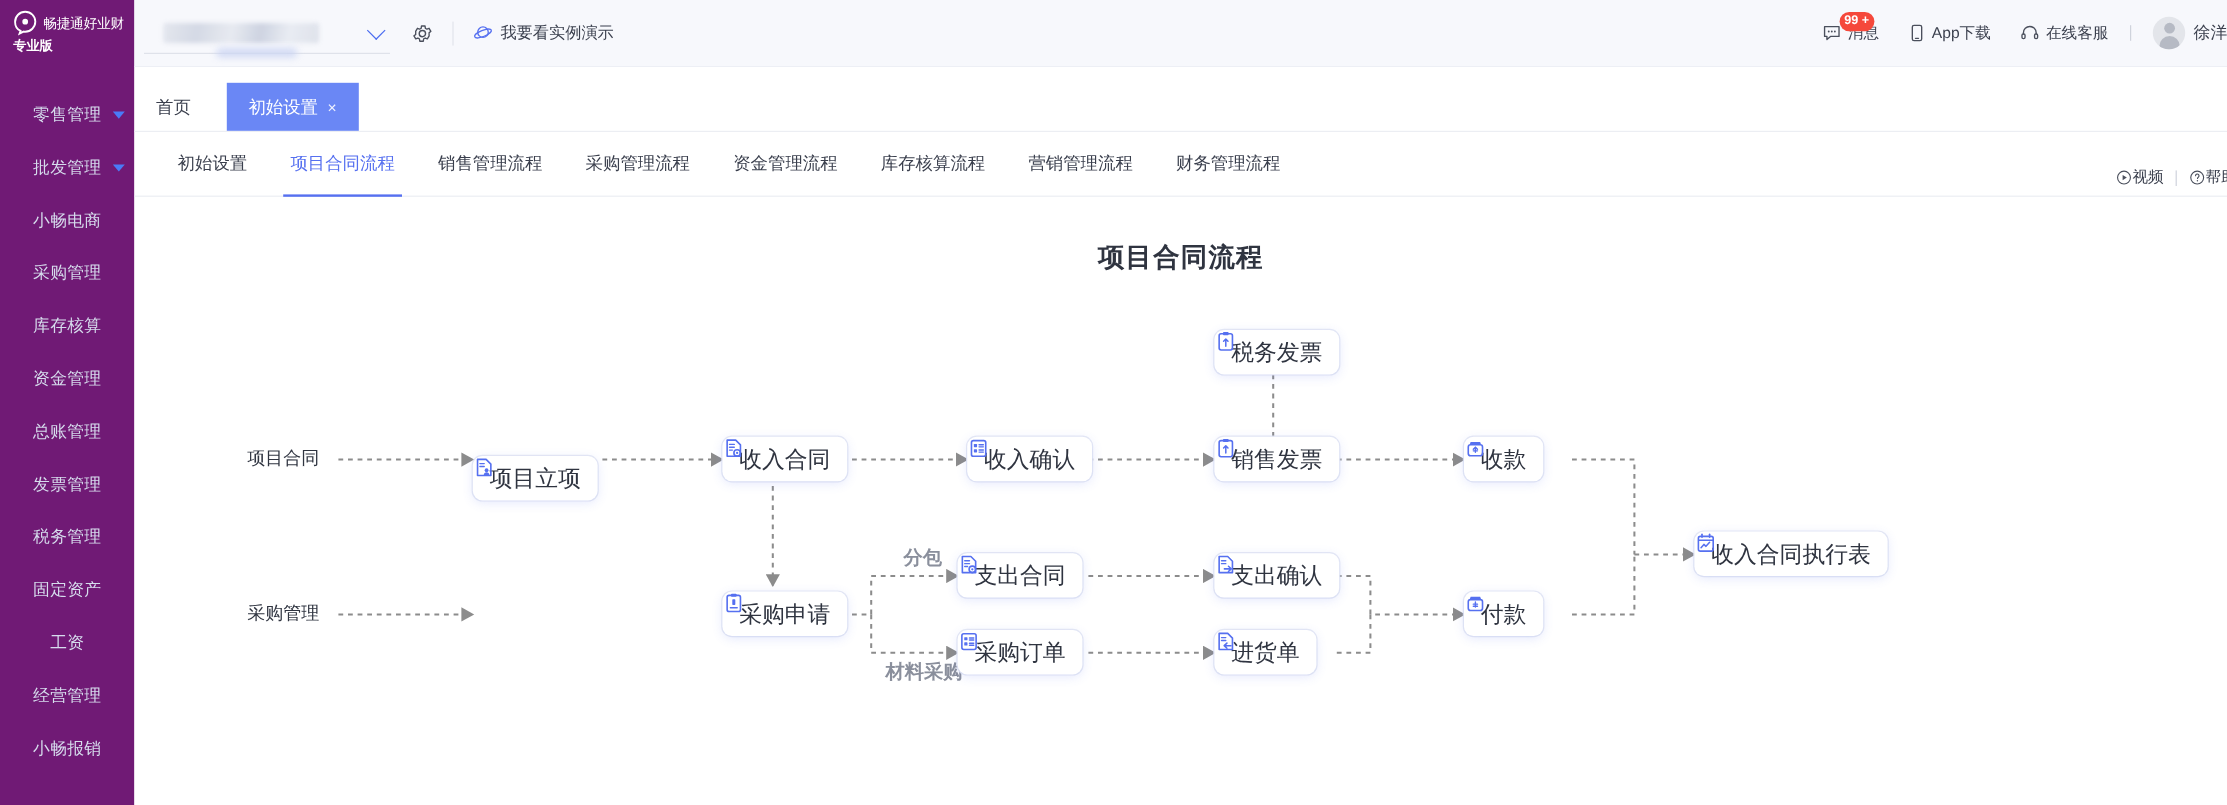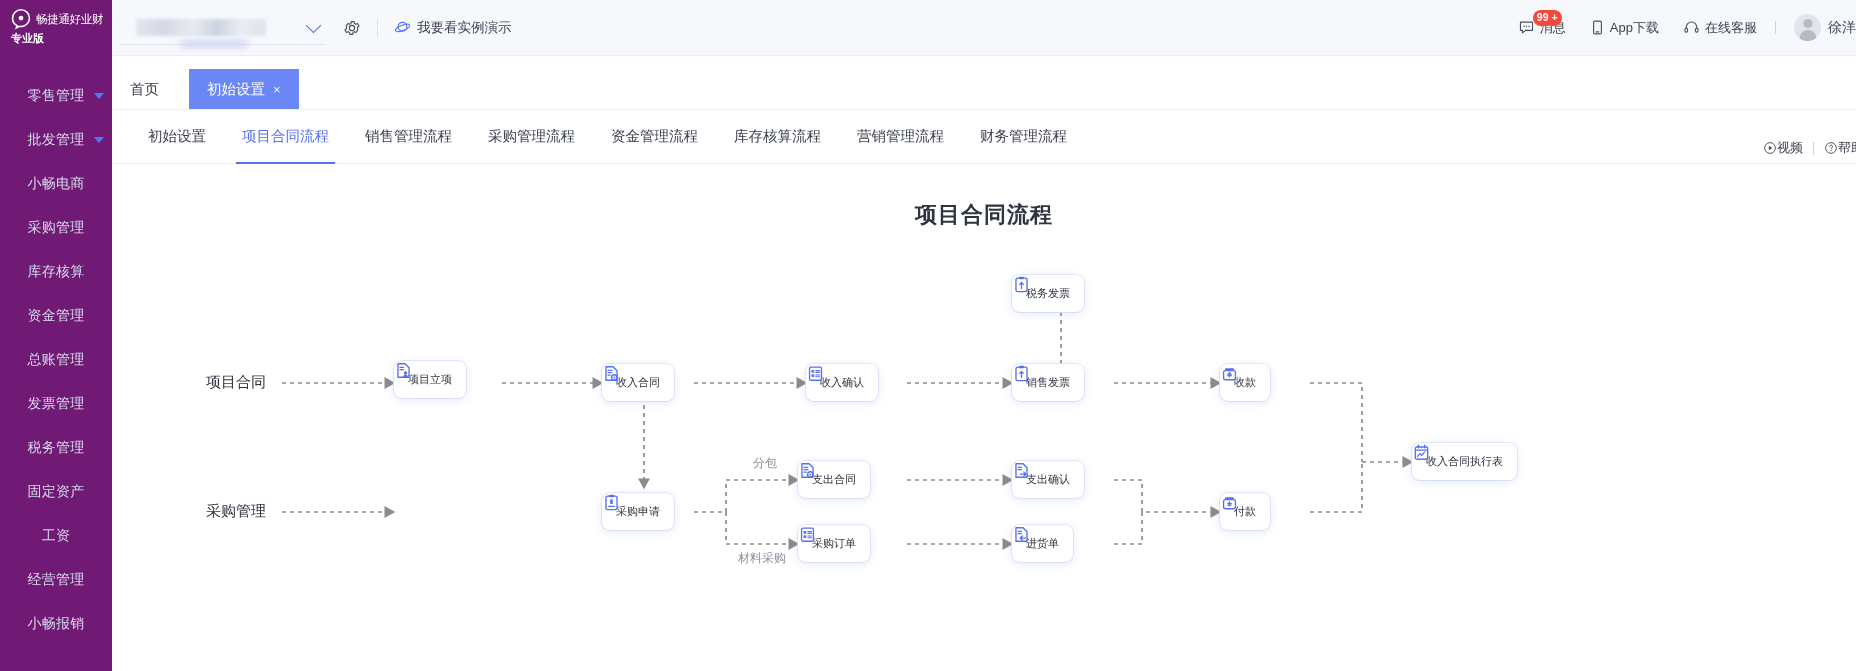--- a/index.html
+++ b/index.html
@@ -147,28 +147,28 @@
     margin-top: 36px; letter-spacing: 1px;
   }
   .canvas { position: relative; width: 100%; height: 420px; margin-top: 10px; }
   .canvas svg { position: absolute; left:0; top:0; }
 
   
   .node {
     position: absolute; display: flex; align-items: center; gap: 8px;
     background: #ffffff; border-radius: 8px; padding: 0 14px; height: 37px;
     box-shadow: 0 2px 9px rgba(86,112,240,.16), 0 0 0 1px rgba(230,233,244,.9);
-    font-size: 11px; color: #2f3440; white-space: nowrap; cursor: pointer;
+    font-size: 19px; color: #2f3440; white-space: nowrap; cursor: pointer;
   }
   .node .ico { width: 19px; height: 19px; flex: none; display:block; }
   .rowlabel {
     position: absolute; font-size: 15px; color: #2f3440; white-space: nowrap;
   }
   .edgelabel {
-    position: absolute; font-size: 12px; color: #8a8f9c; white-space: nowrap;
+    position: absolute; font-size: 16px; color: #8a8f9c; white-space: nowrap; font-weight: bold;
   }
 </style>
 </head>
 <body>
 
 <div class="app">
 
   <aside class="sidebar">
     <div class="brand">
       <div class="brand-row">
@@ -403,21 +403,21 @@
 
       <div class="node" style="left:900px; top:35px;">
         <svg class="ico" viewBox="0 0 24 24">
           <rect x="5" y="4" width="14" height="17" rx="2" fill="none" stroke="#5670f0" stroke-width="1.7"></rect>
           <rect x="9" y="2.2" width="6" height="3.2" rx="1" fill="#5670f0"></rect>
           <path d="M12 17V9.5M12 9.5l-2.3 2.3M12 9.5l2.3 2.3" stroke="#5670f0" stroke-width="1.6" fill="none" stroke-linecap="round"></path>
         </svg>
         <span>税务发票</span>
       </div>
 
-      <div class="node" style="left:282px; top:121px;">
+      <div class="node" style="left:282px; top:140px;">
         <svg class="ico" viewBox="0 0 24 24">
           <path d="M5 3.5h9l5 5V20.5H5z" fill="none" stroke="#5670f0" stroke-width="1.7" stroke-linejoin="round"></path>
           <line x1="7.5" y1="8" x2="12" y2="8" stroke="#5670f0" stroke-width="1.5" stroke-linecap="round"></line>
           <line x1="7.5" y1="11" x2="12" y2="11" stroke="#5670f0" stroke-width="1.5" stroke-linecap="round"></line>
           <circle cx="14.5" cy="15" r="2" fill="#5670f0"></circle>
           <path d="M11.5 20.2c0-1.8 1.4-3 3-3s3 1.2 3 3z" fill="#5670f0"></path>
         </svg>
         <span>项目立项</span>
       </div>
 

